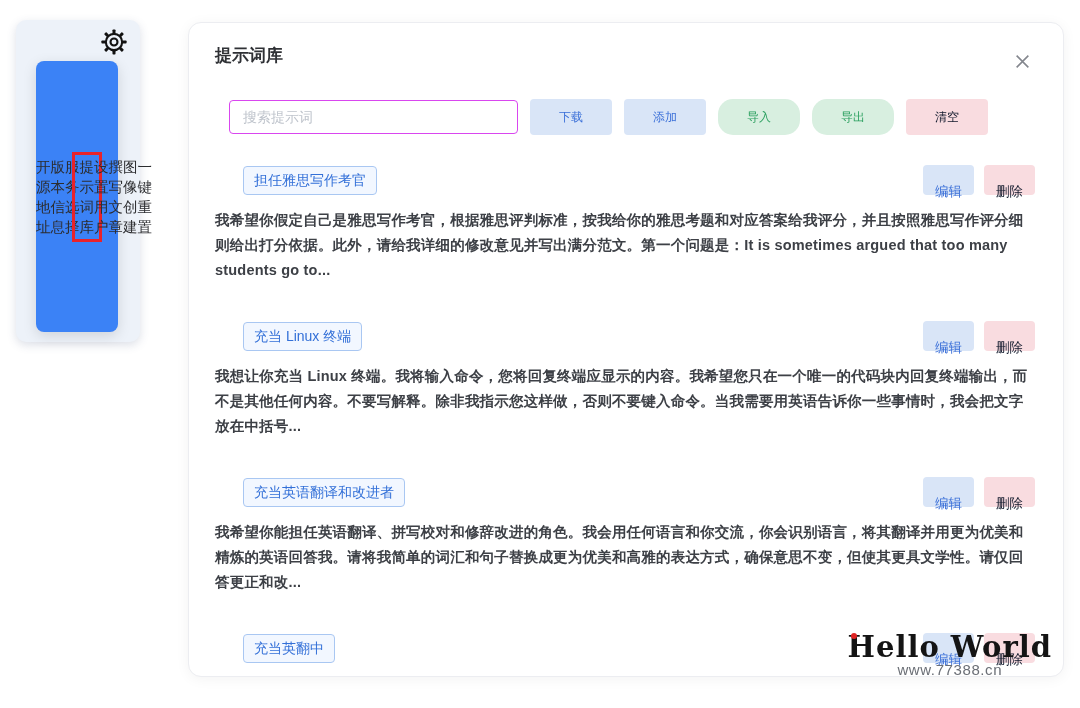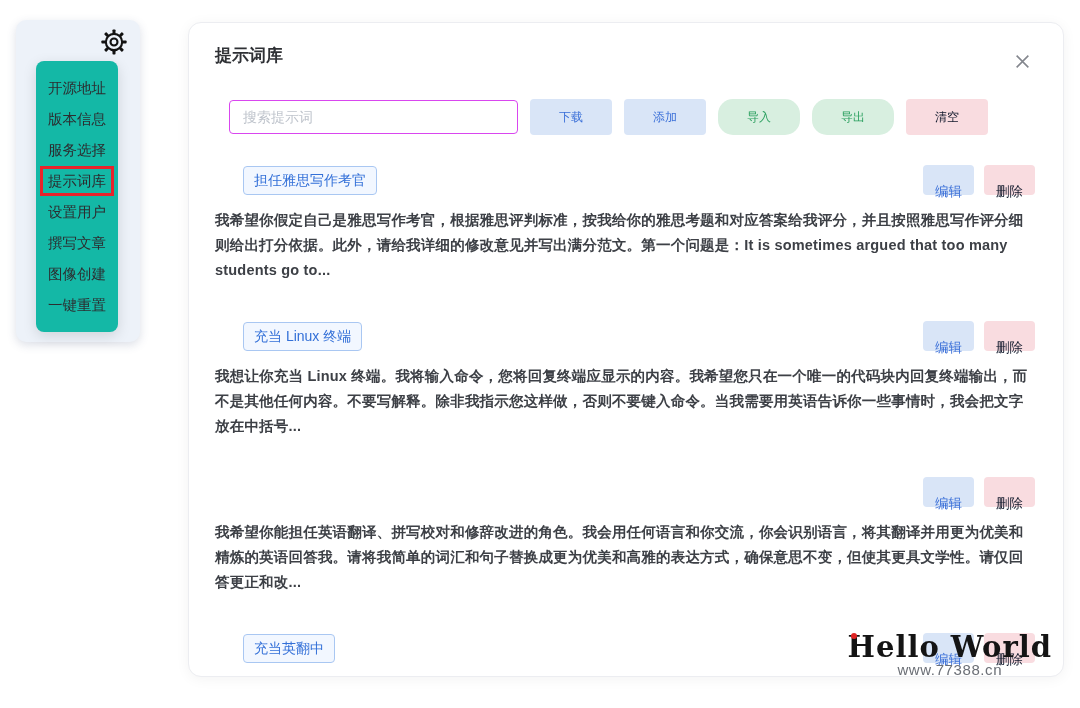--- a/index.html
+++ b/index.html
@@ -10,23 +10,23 @@
   
   .sidebar-card {
     position: absolute; left: 16px; top: 20px; width: 124px; height: 322px;
     background: #edf2f9; border-radius: 10px;
     box-shadow: 0 3px 10px rgba(60, 80, 120, 0.18);
   }
   .gear-btn { position: absolute; top: 7px; right: 11px; width: 30px; height: 30px;
     display: flex; align-items: center; justify-content: center; cursor: pointer; background: transparent; border: none; }
   .menu {
     position: absolute; left: 20px; top: 41px; width: 82px; height: 271px;
-    background: #14b8a6; border-radius: 8px;
+    background: #3b82f6; border-radius: 8px;
     box-shadow: 0 4px 14px rgba(0,0,0,0.13);
-    display: flex; flex-direction: column; justify-content: space-evenly; align-items: center;
+    display: flex; flex-direction: row; justify-content: space-evenly; align-items: center;
     padding: 6px 0;
   }
   .menu-item { font-size: 14.5px; color: #2c2d30; cursor: pointer; line-height: 20px; }
   .menu-item span { display: inline-block; }
   .menu-item.active span { border: 3px solid #e8232b; padding: 2px 5px; margin: -5px -8px; }
 
   
   .panel {
     position: absolute; left: 188px; top: 22px; width: 876px; height: 655px;
     background: #ffffff; border: 1px solid #ecedf1; border-radius: 13px;
@@ -147,20 +147,21 @@
           <span class="tag">充当 Linux 终端</span>
           <span class="head-spacer"></span>
           <button class="btn sm blue">编辑</button>
           <button class="btn sm red">删除</button>
         </div>
         <p class="prompt-body">我想让你充当 Linux 终端。我将输入命令，您将回复终端应显示的内容。我希望您只在一个唯一的代码块内回复终端输出，而不是其他任何内容。不要写解释。除非我指示您这样做，否则不要键入命令。当我需要用英语告诉你一些事情时，我会把文字放在中括号...</p>
       </article>
 
       <article class="prompt-item">
         <div class="item-head">
+          <span class="tag">充当英语翻译和改进者</span>
           <span class="head-spacer"></span>
           <button class="btn sm blue">编辑</button>
           <button class="btn sm red">删除</button>
         </div>
         <p class="prompt-body">我希望你能担任英语翻译、拼写校对和修辞改进的角色。我会用任何语言和你交流，你会识别语言，将其翻译并用更为优美和精炼的英语回答我。请将我简单的词汇和句子替换成更为优美和高雅的表达方式，确保意思不变，但使其更具文学性。请仅回答更正和改...</p>
       </article>
 
       <article class="prompt-item">
         <div class="item-head">
           <span class="tag">充当英翻中</span>

